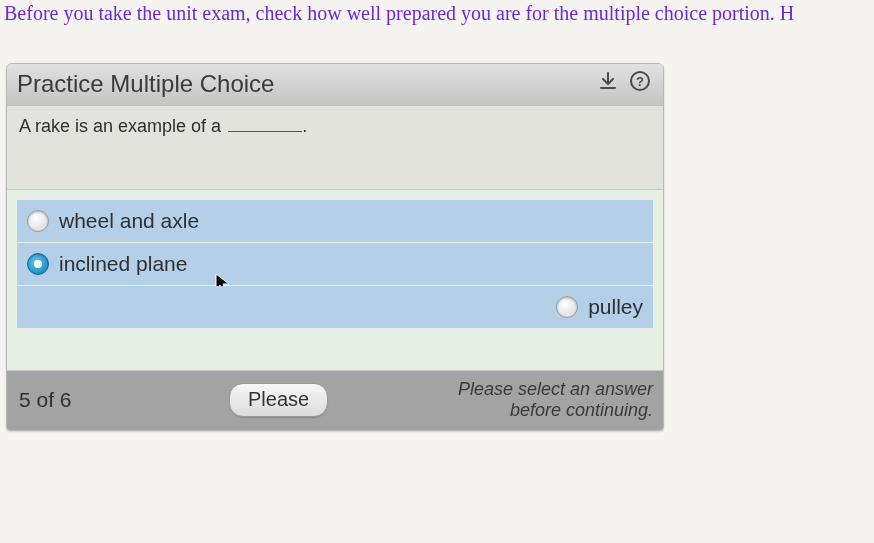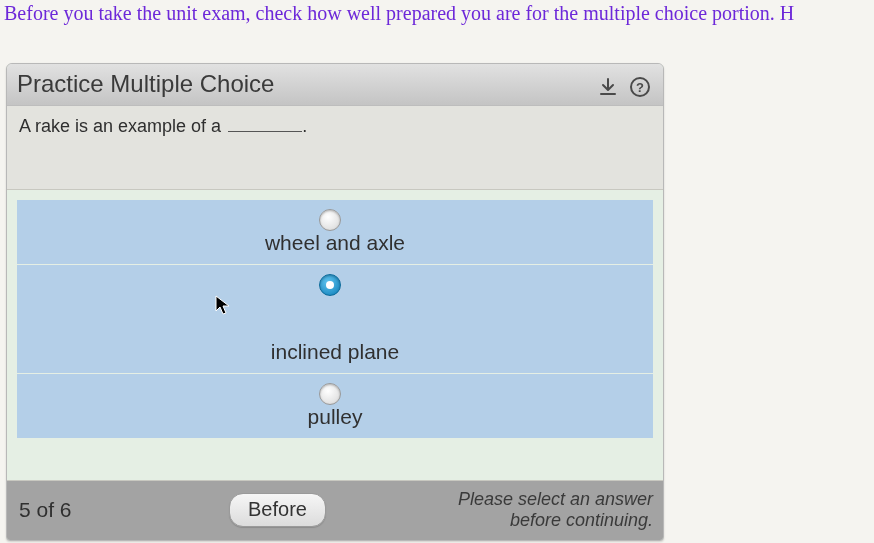--- a/index.html
+++ b/index.html
@@ -25,21 +25,21 @@
       border-radius: 6px 6px 4px 4px;
       background: #e5efe4;
       box-shadow: 0 1px 2px rgba(0,0,0,0.15);
       overflow: hidden;
     }
     .card-header {
       background: linear-gradient(#e1e1e1, #c4c4c4);
       border-bottom: 1px solid #bdbdbd;
       padding: 6px 12px 7px 10px;
       display: flex;
-      align-items: flex-end;
+      align-items: flex-start;
     }
     .card-title {
       font-size: 24px;
       color: #3a3a3a;
       flex: 1;
     }
     .icon-btn {
       width: 22px;
       height: 22px;
       display: inline-flex;
@@ -70,23 +70,22 @@
     .option-row {
       background: #b4cfe8;
       border-bottom: 1px solid #e5efe4;
       padding: 9px 10px 9px 10px;
       display: flex;
       align-items: center;
       font-size: 21px;
       color: #303030;
       cursor: pointer;
       position: relative;
-      flex-direction: column;
-    }
-    .option-row:last-child { border-bottom: none; }
+    }
+    .option-row:last-child { border-bottom: none; justify-content: flex-end; }
     .radio {
       width: 22px;
       height: 22px;
       border-radius: 50%;
       background: radial-gradient(circle at 40% 35%, #ffffff, #d6d6d6);
       border: 1px solid #9a9a9a;
       box-shadow: inset 0 1px 2px rgba(0,0,0,0.25);
       margin-right: 10px;
       display: flex;
       align-items: center;
@@ -168,34 +167,34 @@
   <div class="question-area">
     <span>A rake is an example of a</span>
     <span class="blank"></span><span>.</span>
   </div>
 
   <div class="options">
     <div class="option-row">
       <span class="radio"></span>
       <span>wheel and axle</span>
     </div>
-    <div class="option-row" style="position:relative;gap:44px;">
+    <div class="option-row" style="position:relative;">
       <span class="radio selected"></span>
       <span>inclined plane</span>
       <svg class="cursor" width="18" height="22" viewBox="0 0 18 22">
         <path d="M1 1 L1 16 L5 12 L8 19 L11 18 L8 11 L14 11 Z" fill="#000" stroke="#fff" stroke-width="1"></path>
       </svg>
     </div>
     <div class="option-row">
       <span class="radio"></span>
       <span>pulley</span>
     </div>
   </div>
 
   <div class="footer">
     <div class="progress">5 of 6</div>
-    <button class="check-btn">Before</button>
+    <button class="check-btn">Please</button>
     <div class="hint">
       <span>Please select an answer</span><br>
       <span>before continuing.</span>
     </div>
   </div>
 </div>
 
 </body></html>

